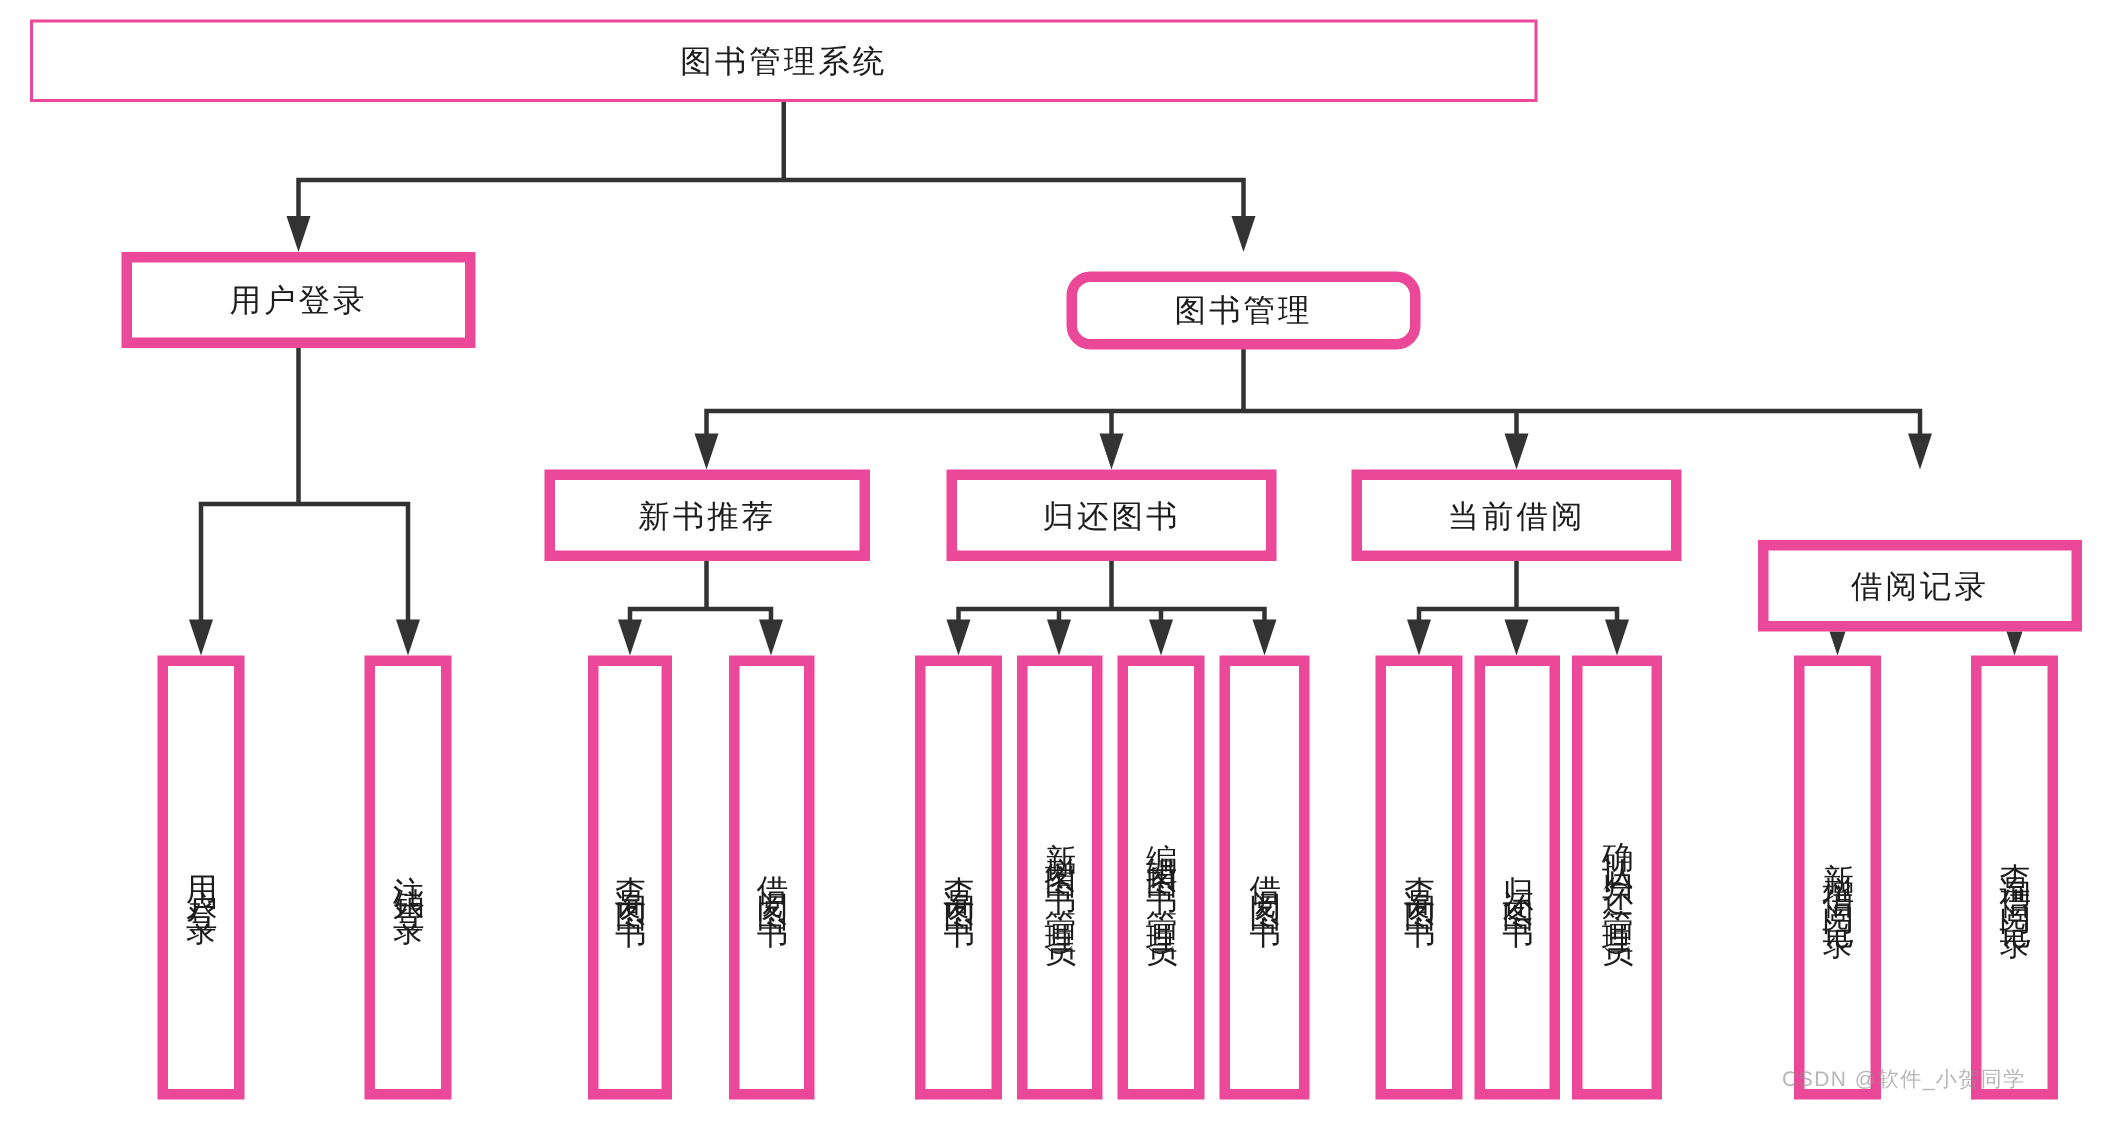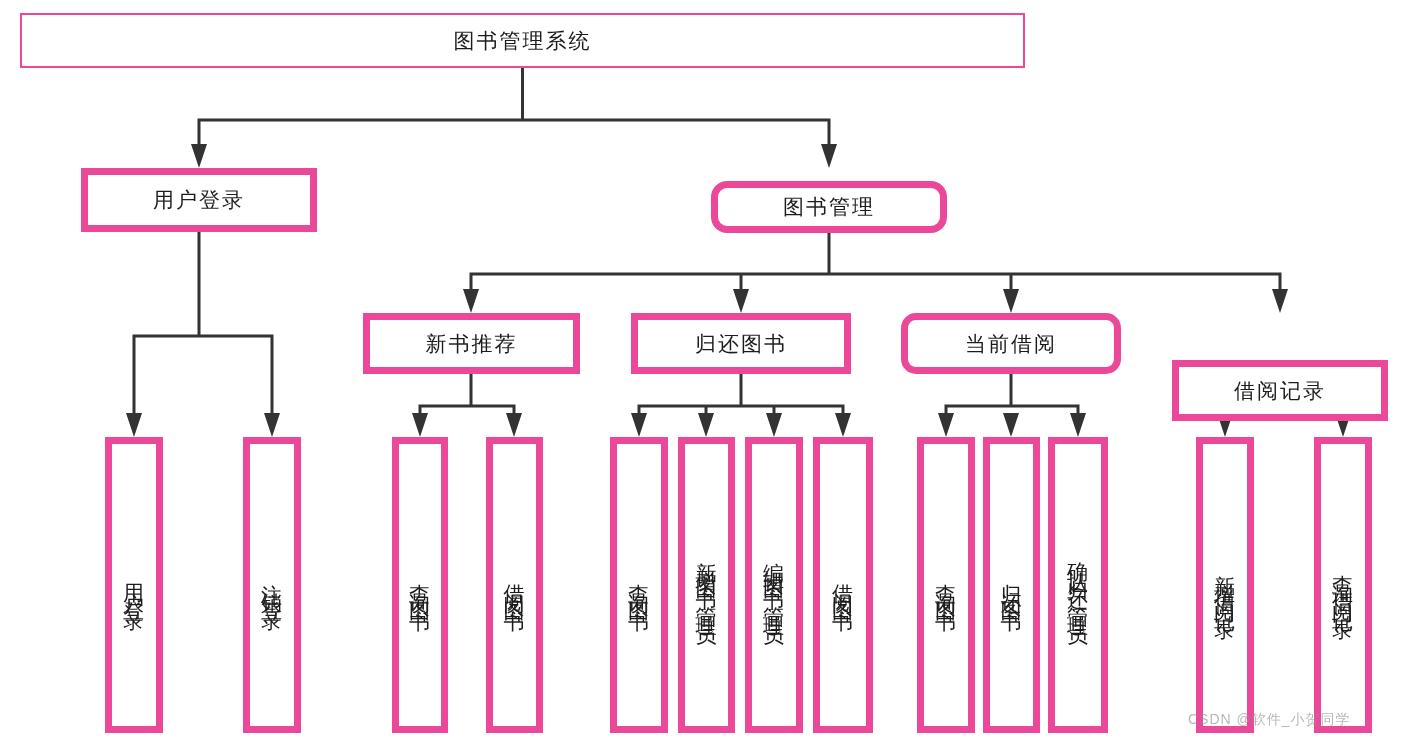--- a/index.html
+++ b/index.html
@@ -123,21 +123,21 @@
   <div class="box" style="left:711px; top:181px; width:236px; height:52px;border-radius:16px;">
     <span>图书管理</span>
   </div>
 
   <div class="box" style="left:363px; top:313px; width:217px; height:61px;">
     <span>新书推荐</span>
   </div>
   <div class="box" style="left:631px; top:313px; width:220px; height:61px;">
     <span>归还图书</span>
   </div>
-  <div class="box" style="left:901px; top:313px; width:220px; height:61px;border-radius:15px;">
+  <div class="box" style="left:901px; top:313px; width:220px; height:61px;">
     <span>当前借阅</span>
   </div>
   <div class="box" style="left:1172px; top:313px; width:216px; height:61px;margin-top:47px;">
     <span>借阅记录</span>
   </div>
 
   <div class="box leaf" style="left:105px; top:437px; width:58px; height:296px;">
     <span class="vlabel">用户登录</span>
   </div>
   <div class="box leaf" style="left:243px; top:437px; width:58px; height:296px;">

